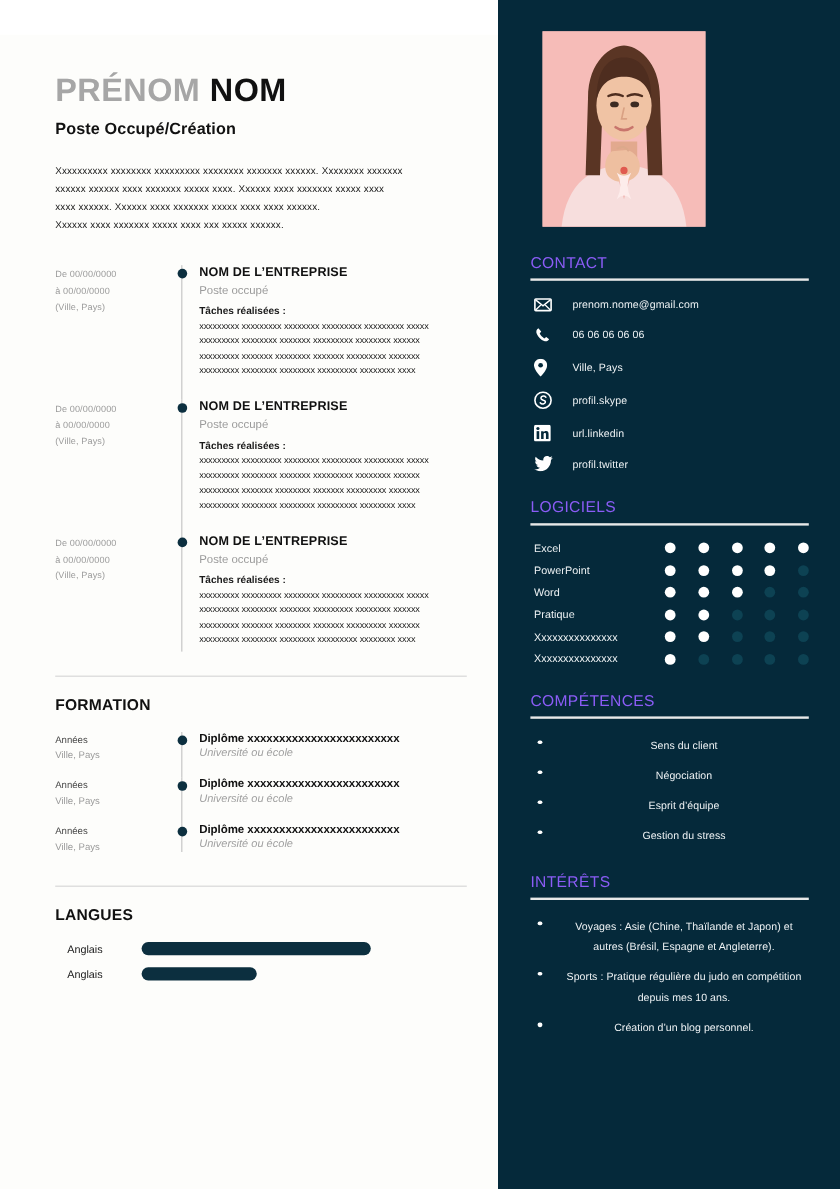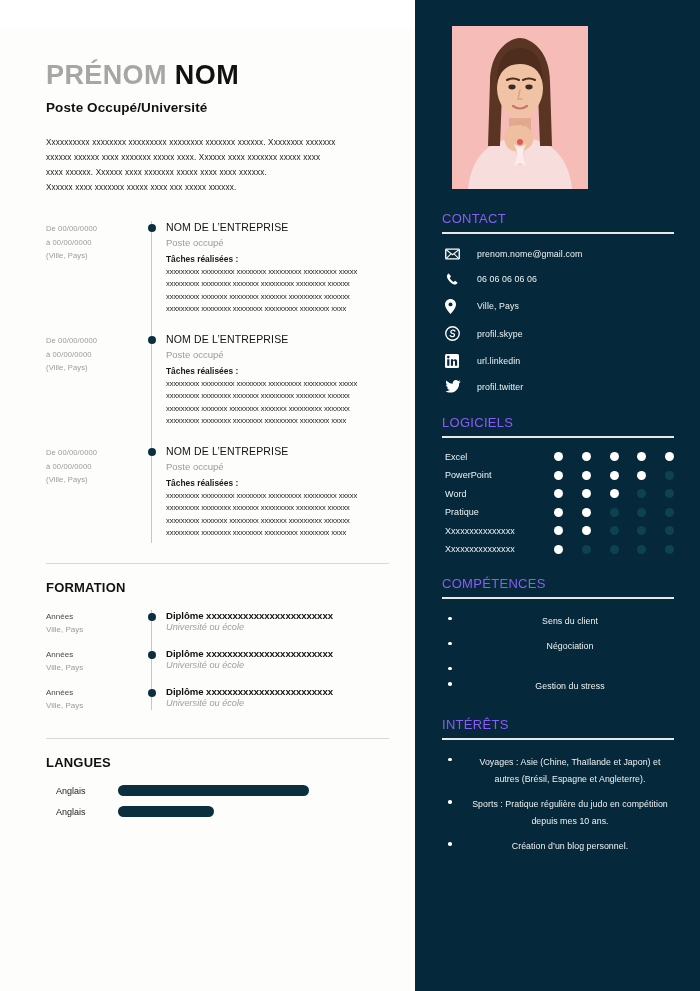--- a/index.html
+++ b/index.html
@@ -103,21 +103,21 @@
     position: absolute;
     left: 9.5px; top: 3px;
     width: 8px; height: 8px;
     border-radius: 50%;
     background: #0c2f3f;
   }
   .tl-body { flex: 1 1 auto; padding-bottom: 18px; }
 
   .ent-name {
     font-size: 10.5px;
-    font-weight: normal;
+    font-weight: bold;
     color: #111111;
     letter-spacing: .15px;
     line-height: 1.3;
   }
   .ent-role {
     font-size: 9.5px;
     color: #9b9b9b;
     line-height: 1.55;
     margin-top: 1px;
   }
@@ -292,21 +292,21 @@
 
 <div id="page">
 
   <div id="left-col">
 
     <div class="name-line">
       <span class="name-first">PRÉNOM</span>
       <span class="name-last">NOM</span>
     </div>
 
-    <div class="job-title">Poste Occupé/Université</div>
+    <div class="job-title">Poste Occupé/Création</div>
 
     <div class="intro">
       <div>Xxxxxxxxxx xxxxxxxx xxxxxxxxx xxxxxxxx xxxxxxx xxxxxx. Xxxxxxxx xxxxxxx</div>
       <div>xxxxxx xxxxxx xxxx xxxxxxx xxxxx xxxx. Xxxxxx xxxx xxxxxxx xxxxx xxxx</div>
       <div>xxxx xxxxxx. Xxxxxx xxxx xxxxxxx xxxxx xxxx xxxx xxxxxx.</div>
       <div>Xxxxxx xxxx xxxxxxx xxxxx xxxx xxx xxxxx xxxxxx.</div>
     </div>
 
 
     <div>
@@ -621,20 +621,21 @@
       <div class="b-row">
         <span class="b-dot">
             <i></i>
           </span>
         <span class="b-text">Négociation</span>
       </div>
       <div class="b-row">
         <span class="b-dot">
             <i></i>
           </span>
+        <span class="b-text">Esprit d’équipe</span>
       </div>
       <div class="b-row">
         <span class="b-dot">
             <i></i>
           </span>
         <span class="b-text">Gestion du stress</span>
       </div>
     </div>
 
     <div class="s-sec">

